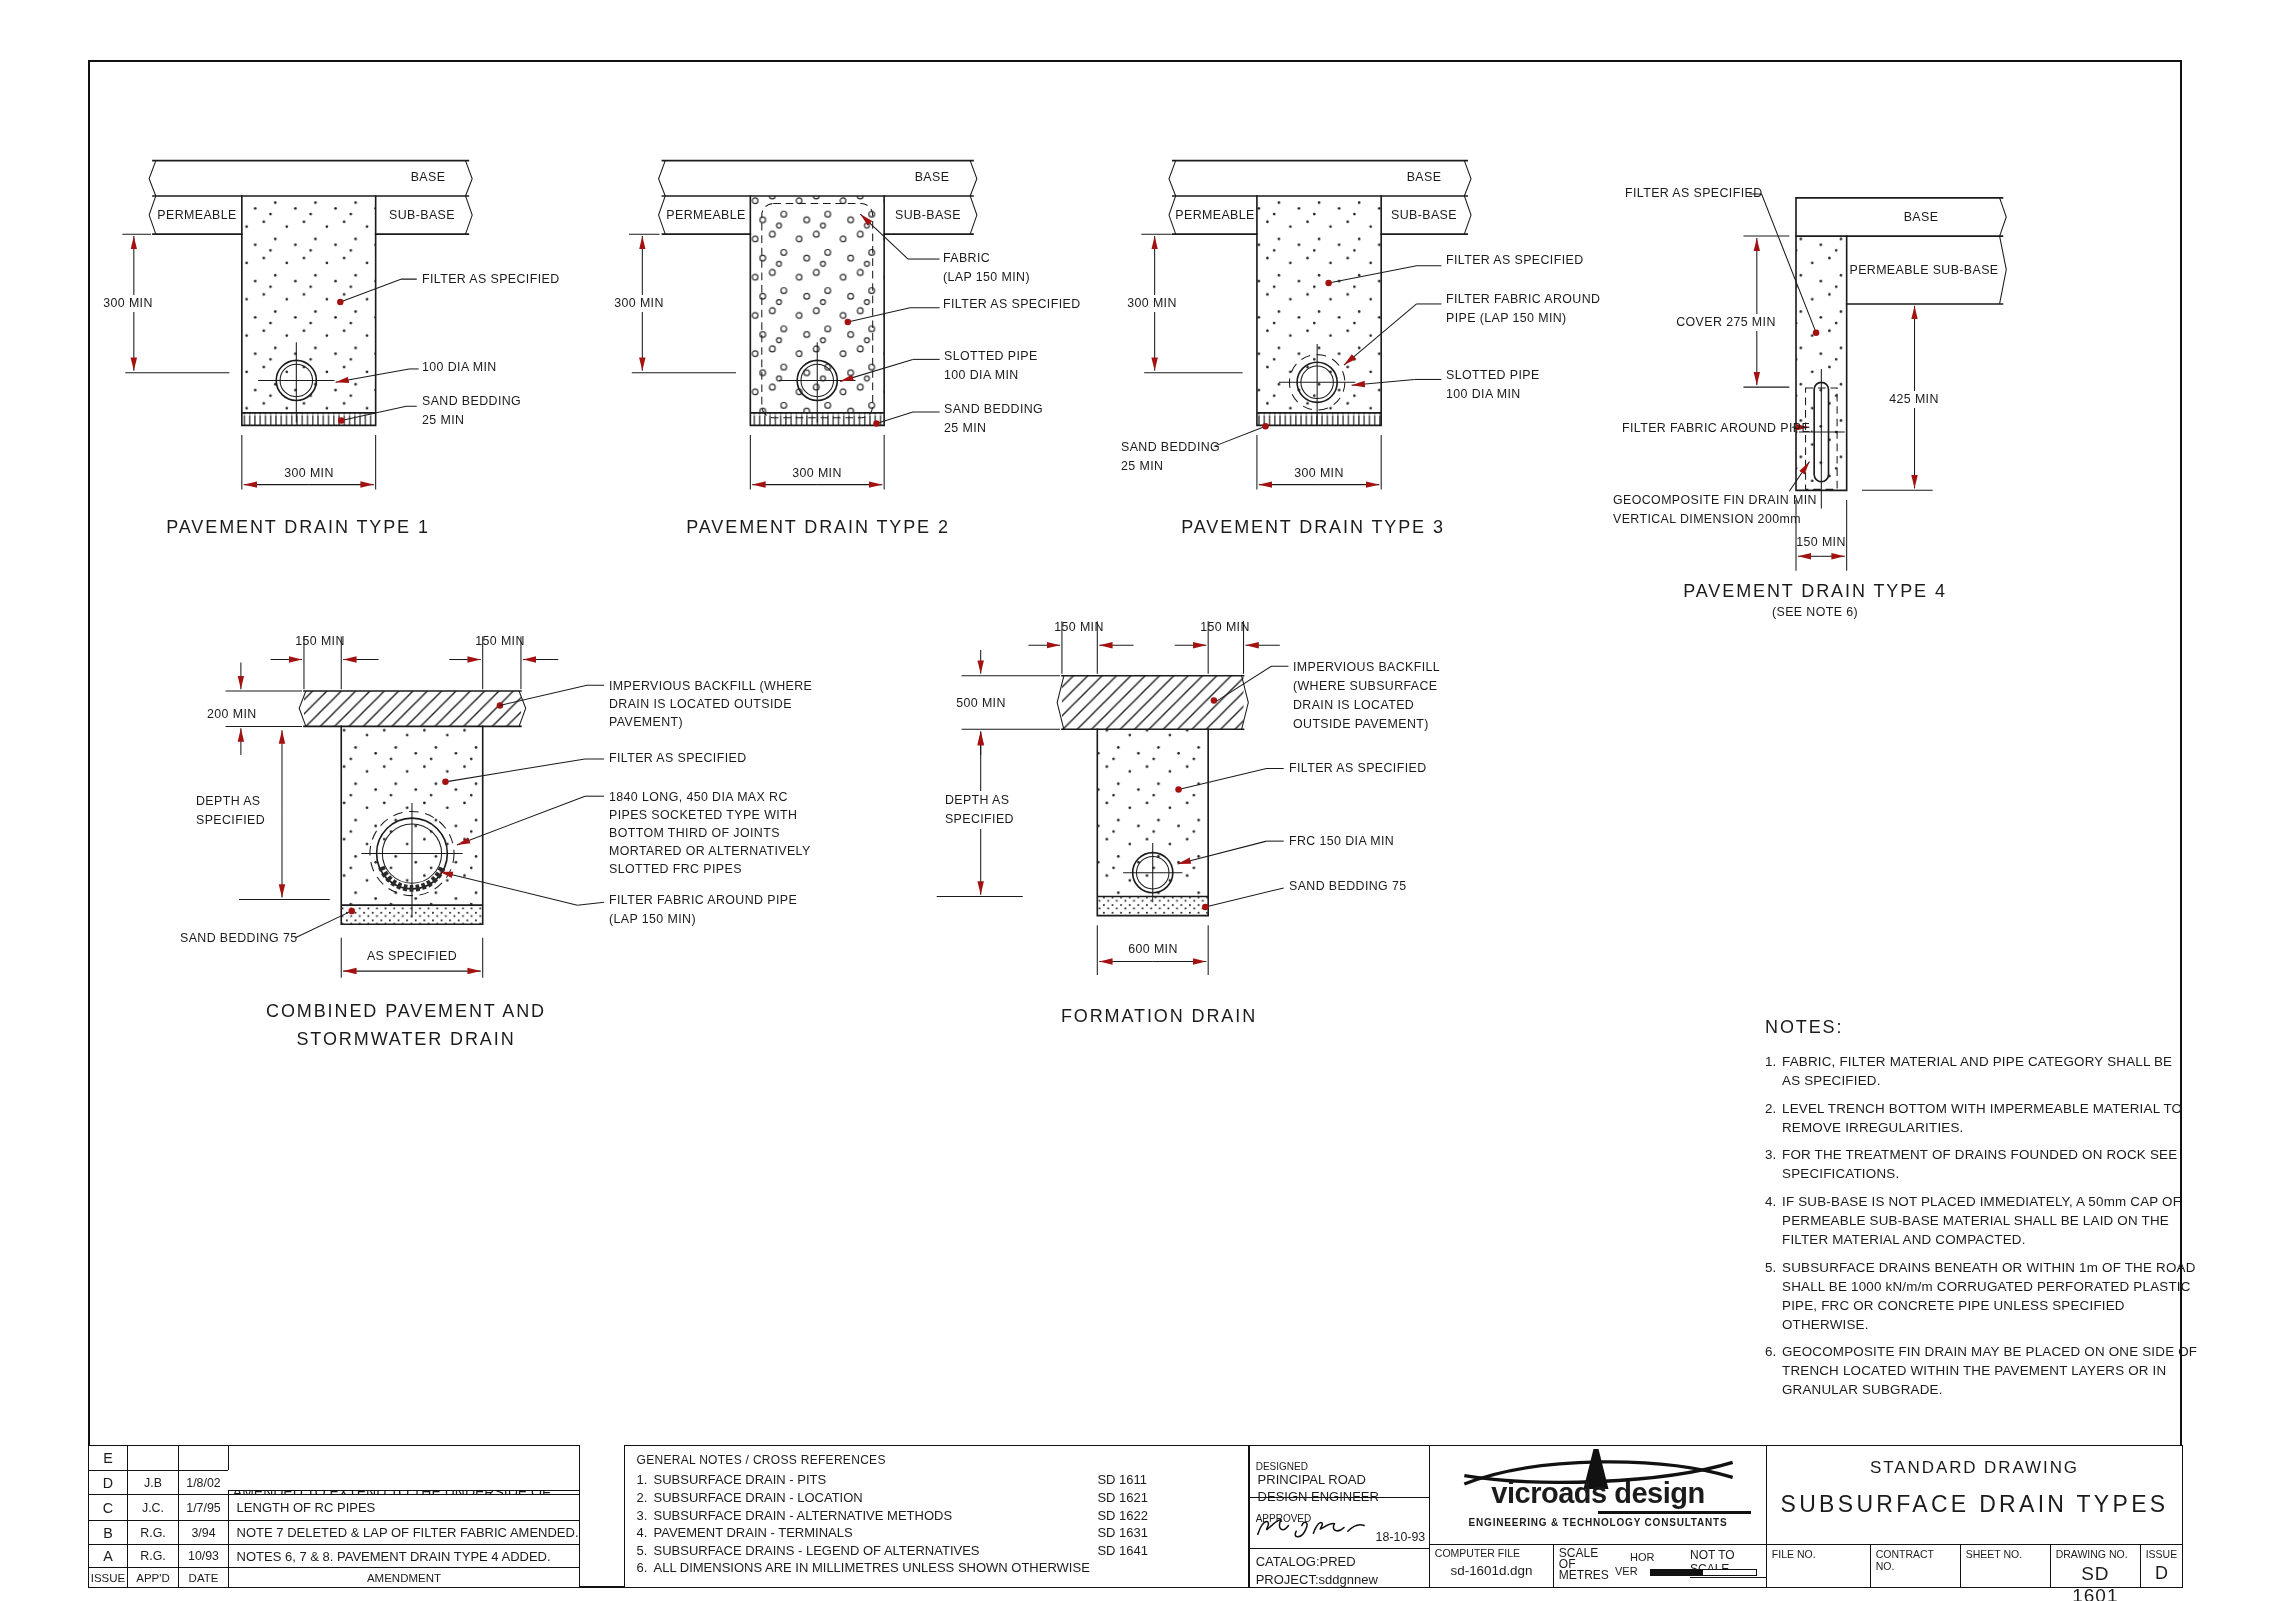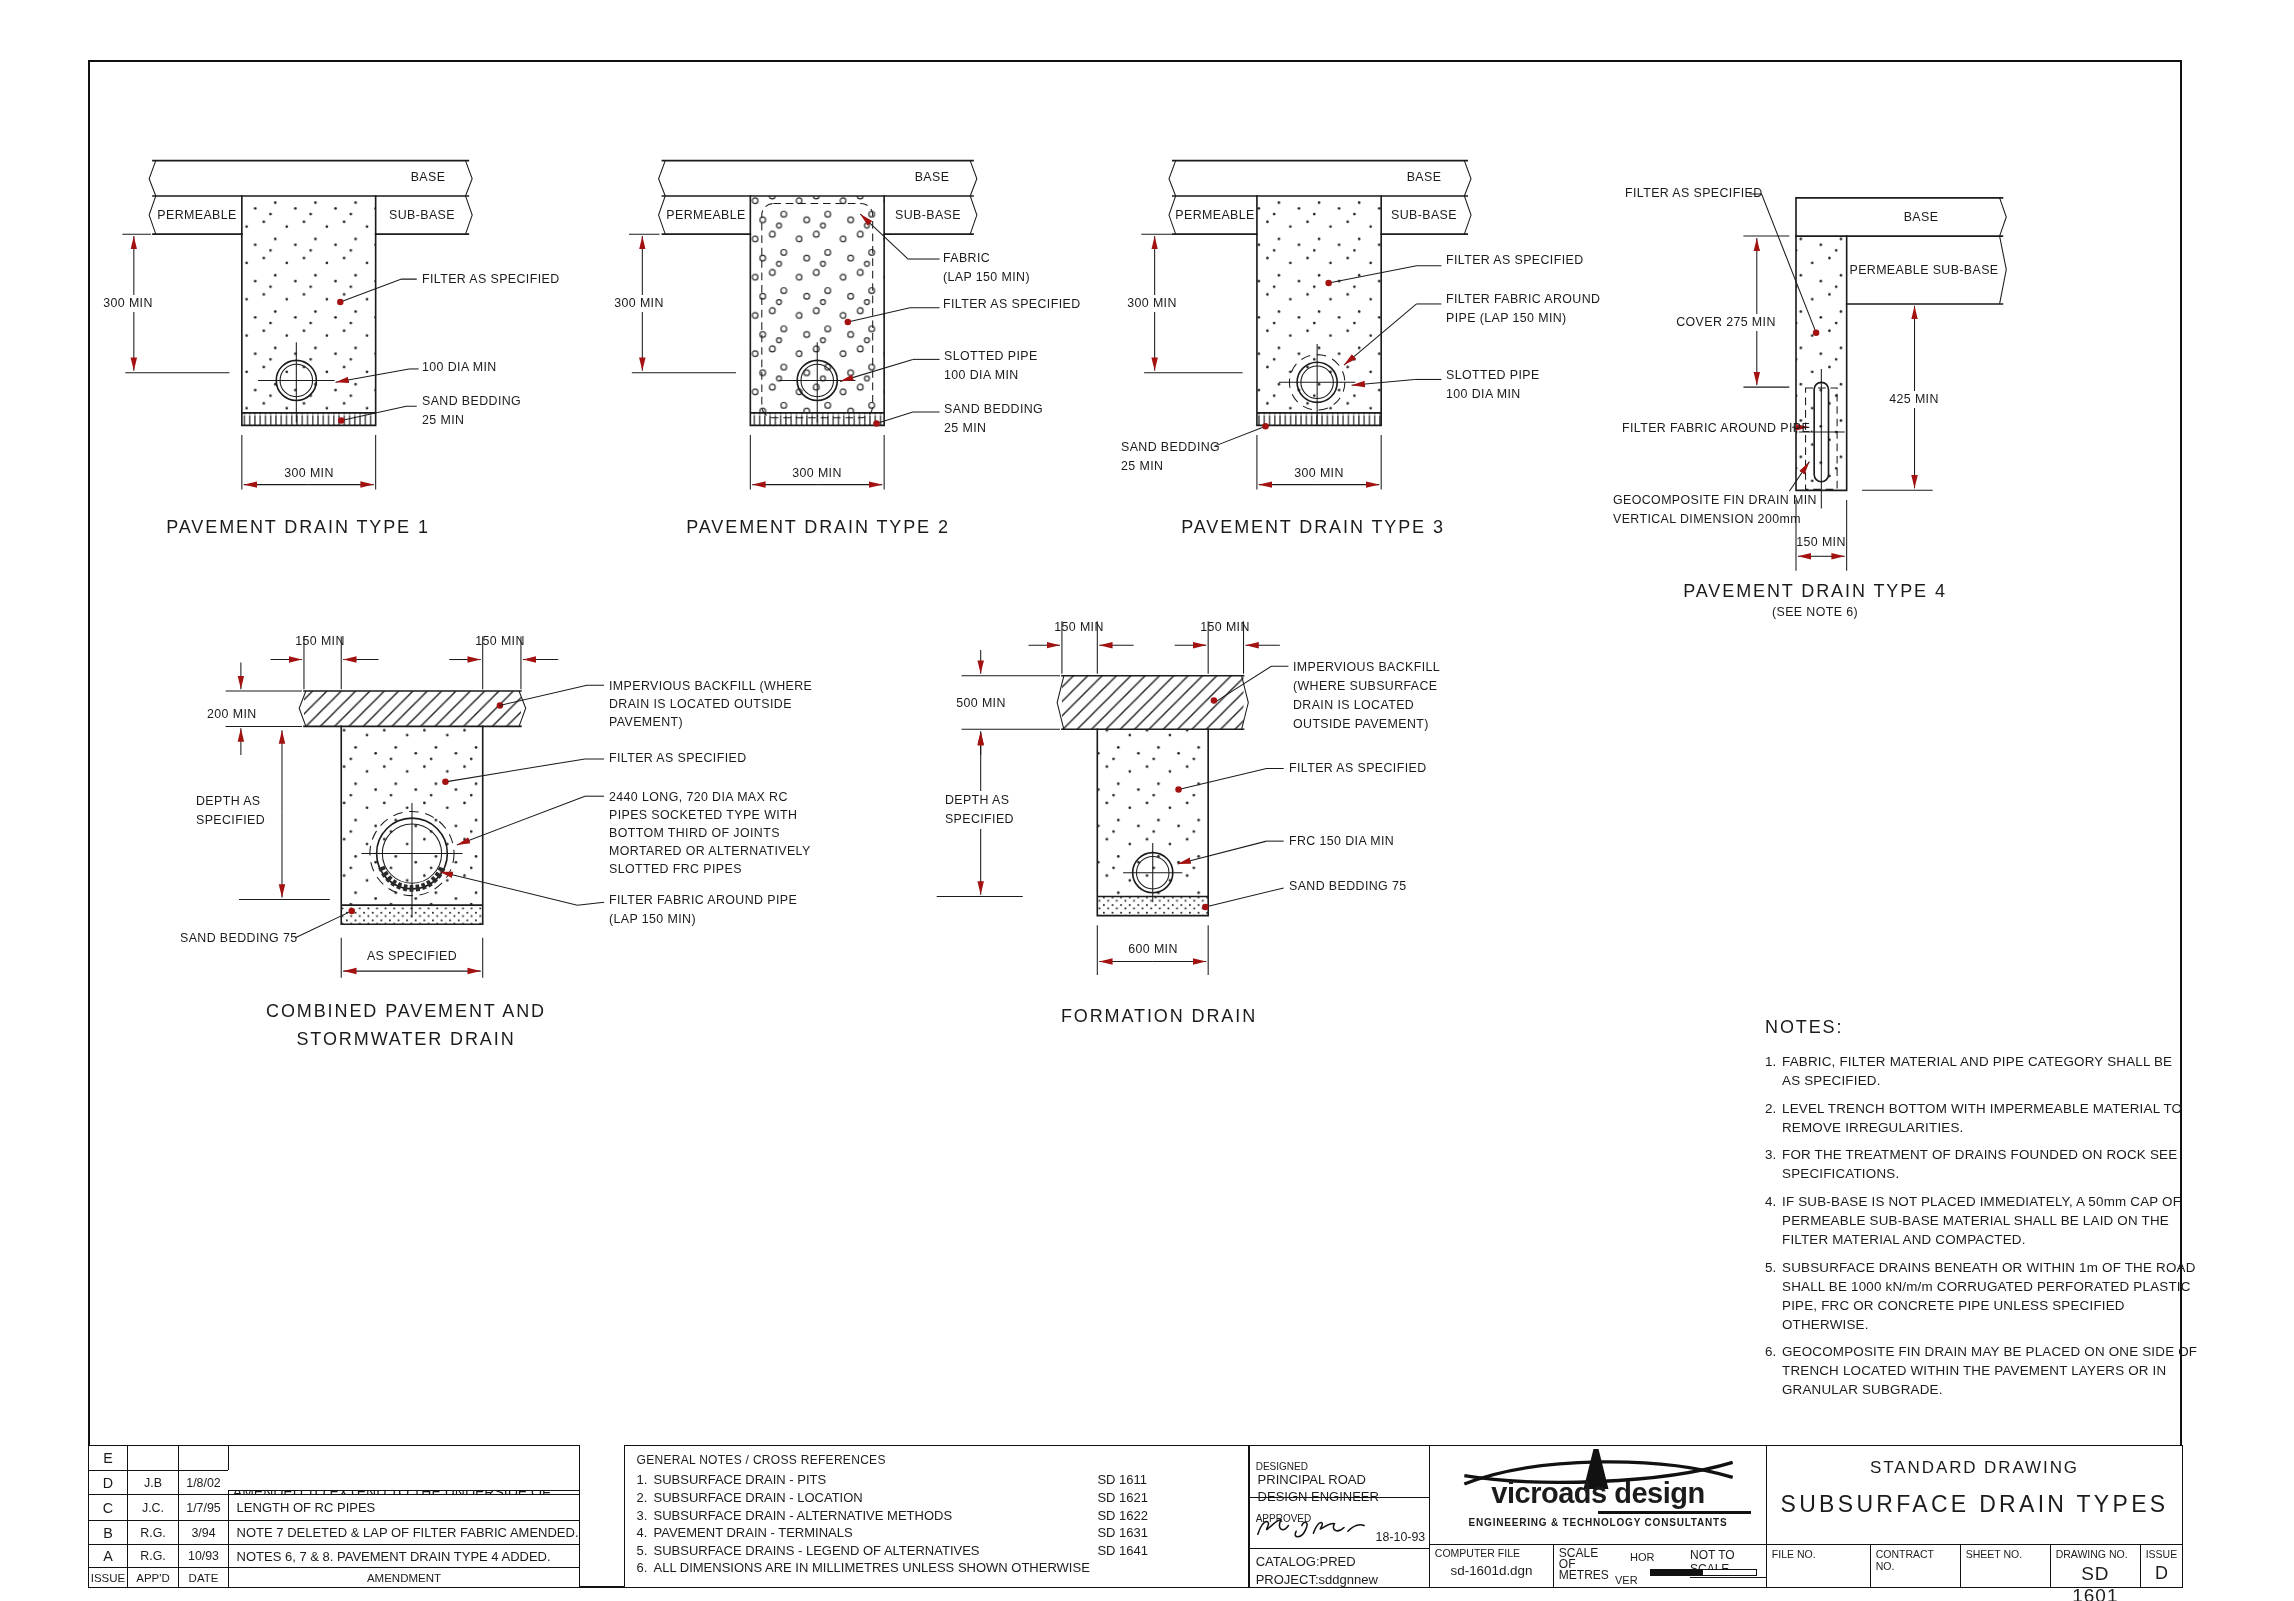--- a/index.html
+++ b/index.html
@@ -66,21 +66,21 @@
   .firm-bottom{display:flex;height:42px;}
   .cf{width:124px;border-right:1.7px solid #111;box-sizing:border-box;padding:1.9px 4.8px;}
   .cf-label{font-size:10.5px;}
   .cf-value{font-size:13.4px;margin-top:3.8px;text-align:center;}
   .scalebox{flex:1;position:relative;}
   .sc-label{position:absolute;left:4.8px;top:2.9px;font-size:12px;line-height:11px;white-space:pre-line;}
   .sc-hor{position:absolute;left:76px;top:5.7px;font-size:11px;}
   .sc-nts{position:absolute;left:96px;top:2.9px;font-size:12px;border-bottom:1.4px solid #111;padding-bottom:1px;margin-left:40px;}
   .sc-bar{position:absolute;left:96px;top:24px;width:107px;height:6.7px;box-sizing:border-box;
           border:1.1px solid #111;background:linear-gradient(90deg,#111 50%,#fff 50%);}
-  .sc-ver{position:absolute;left:61px;top:29px;font-size:11px;}
+  .sc-ver{position:absolute;left:61px;top:20px;font-size:11px;}
   
   #std{left:1766px;top:1445px;width:417px;height:143px;}
   .std-top{height:99px;border-bottom:1.7px solid #111;box-sizing:border-box;text-align:center;padding-top:12.4px;}
   .std-kind{font-size:17px;letter-spacing:1.9px;}
   .std-title{font-size:23px;letter-spacing:3.3px;margin-top:12.4px;}
   .std-bottom{display:flex;height:42px;}
   .std-cell{border-right:1.7px solid #111;box-sizing:border-box;padding:2.9px 4.8px;font-size:10.5px;}
   .std-cell.last{border-right:none;flex:1;}
   .w110{width:105px;} .w95{width:91px;}
   .std-num{font-size:19px;text-align:center;margin-top:2.9px;letter-spacing:1px;}
@@ -349,21 +349,21 @@
 
   <div class="t c" style="left:320px;top:633px">150 MIN</div>
   <div class="t c" style="left:500px;top:633px">150 MIN</div>
   <div class="t" style="left:207px;top:706px">200 MIN</div>
   <div class="t lh20" style="left:196px;top:792px">DEPTH AS
 SPECIFIED</div>
   <div class="t lh19" style="left:609px;top:677px">IMPERVIOUS BACKFILL (WHERE
 DRAIN IS LOCATED OUTSIDE
 PAVEMENT)</div>
   <div class="t" style="left:609px;top:750px">FILTER AS SPECIFIED</div>
-  <div class="t lh19" style="left:609px;top:788px">2440 LONG, 720 DIA MAX RC
+  <div class="t lh19" style="left:609px;top:788px">1840 LONG, 450 DIA MAX RC
 PIPES SOCKETED TYPE WITH
 BOTTOM THIRD OF JOINTS
 MORTARED OR ALTERNATIVELY
 SLOTTED FRC PIPES</div>
   <div class="t lh20" style="left:609px;top:891px">FILTER FABRIC AROUND PIPE
 (LAP 150 MIN)</div>
   <div class="t" style="left:180px;top:930px">SAND BEDDING 75</div>
   <div class="t c" style="left:412px;top:948px">AS SPECIFIED</div>
   <div class="t c cap2" style="left:406px;top:997px">COMBINED PAVEMENT AND
 STORMWATER DRAIN</div>

